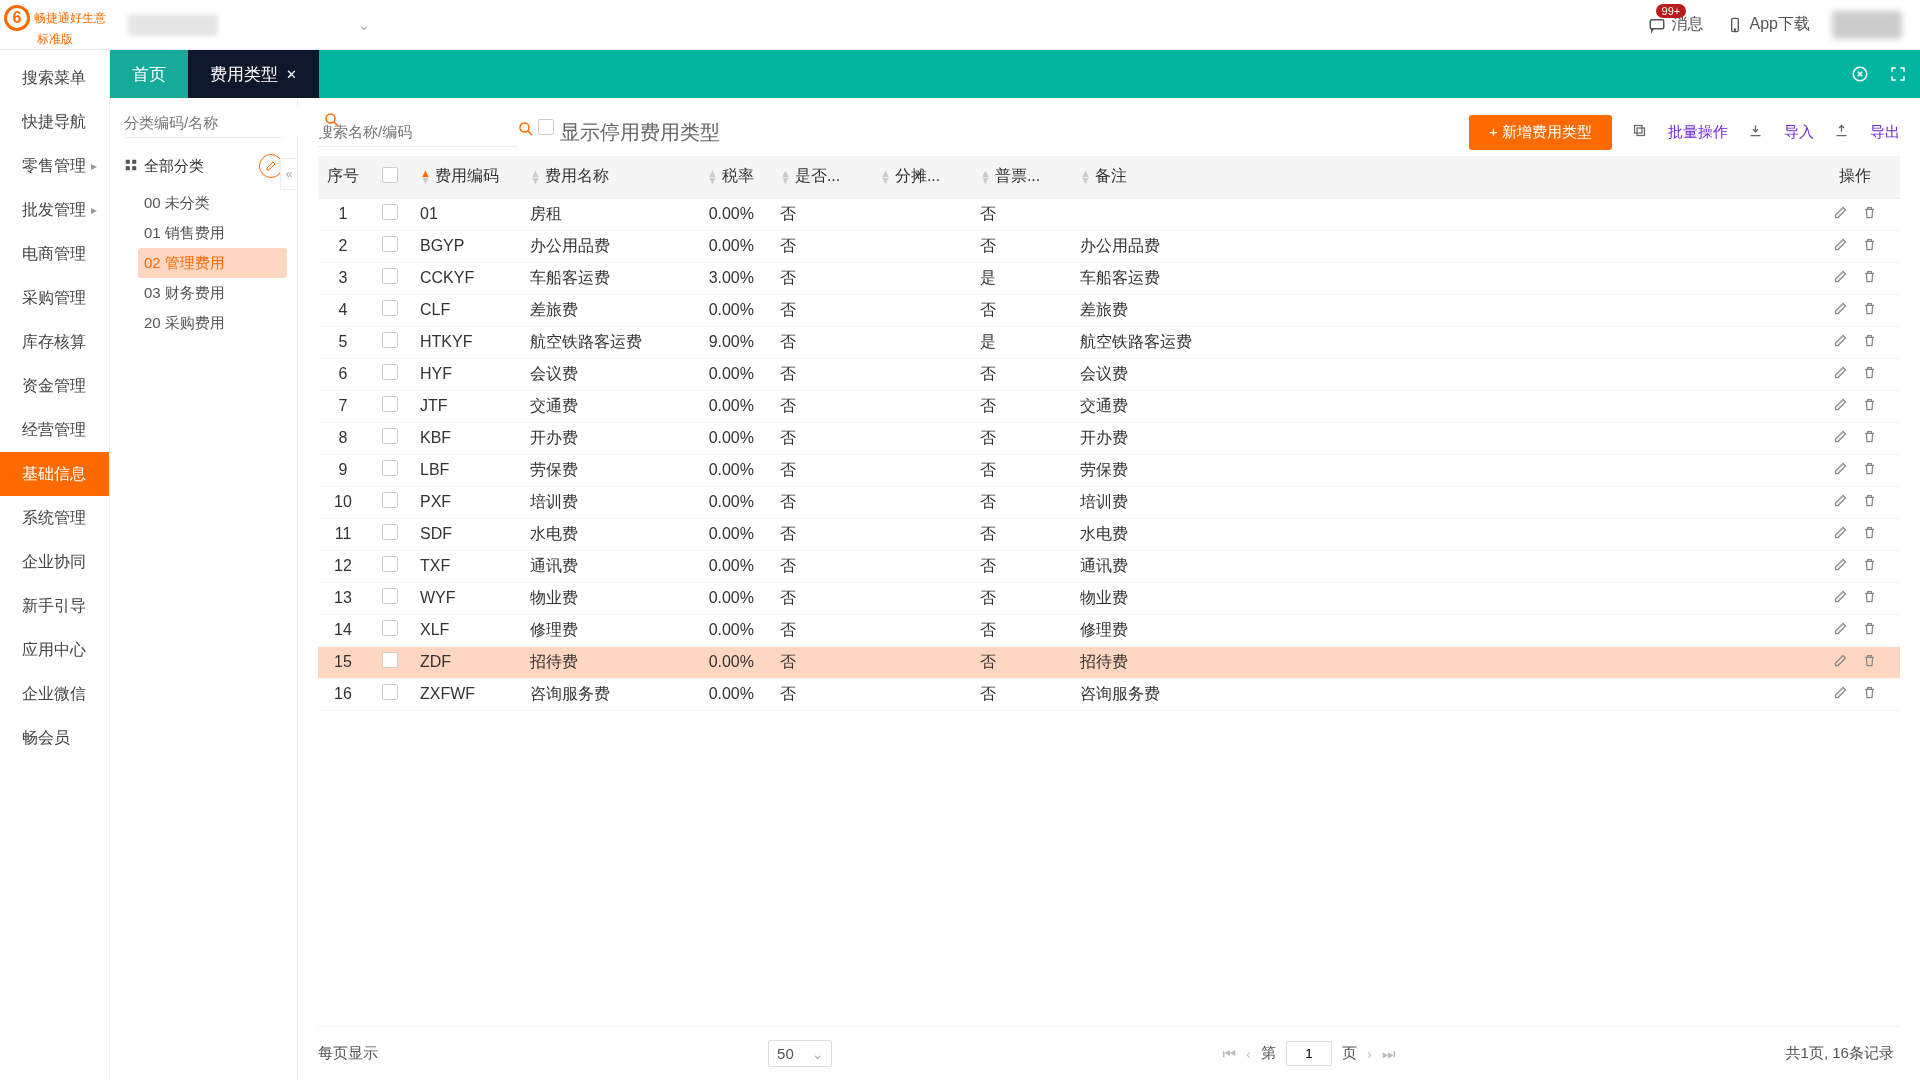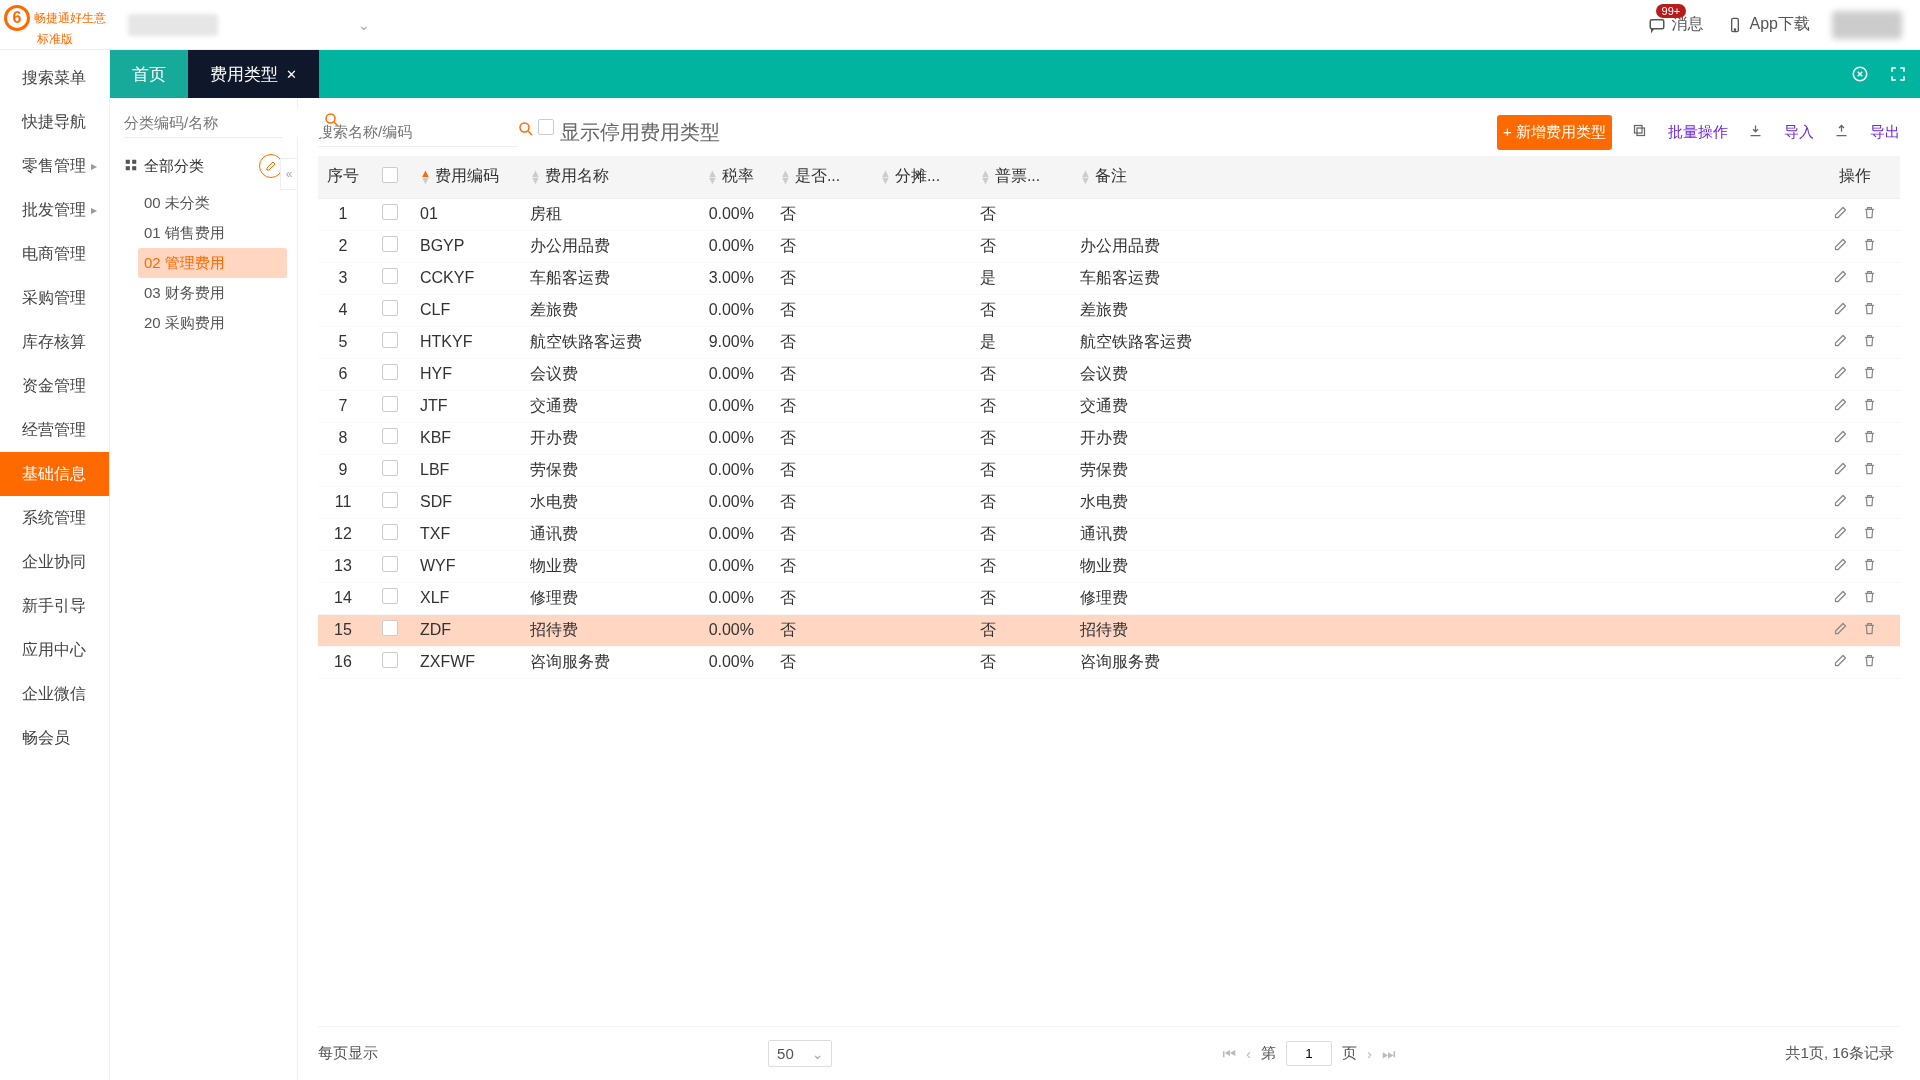--- a/index.html
+++ b/index.html
@@ -56,21 +56,21 @@
 
   
   .main-col { flex: 1; display: flex; flex-direction: column; min-width: 0; padding: 10px 20px 0 20px; }
   .toolbar { display: flex; align-items: center; justify-content: space-between; height: 48px; }
   .tb-left { display: flex; align-items: center; gap: 20px; }
   .tb-search { display: flex; align-items: center; border-bottom: 1px solid #eee; width: 200px; }
   .tb-search input { flex:1; border:none; outline:none; padding: 6px 0; font-size: 15px; color:#666;}
   .tb-checkbox { display:flex; align-items:flex-start; gap:6px; font-size:20px; color:#666; }
   .tb-checkbox .box { width:16px; height:16px; border:1px solid #ccc; border-radius:2px; }
   .tb-right { display:flex; align-items:center; gap: 20px; }
-  .primary-btn { background:#ff6a00; color:#fff; border:none; padding: 8px 6px; font-size:15px; border-radius:3px; cursor:pointer; }
+  .primary-btn { background:#ff6a00; color:#fff; border:none; padding: 8px 20px; font-size:15px; border-radius:3px; cursor:pointer; }
   .link-btn { display:flex; align-items:center; gap:21px; color:#6d28d9; font-size:15px; cursor:pointer; }
 
   
   .table-wrap { flex:1; overflow:auto; border-top: 0; }
   table { width: 100%; border-collapse: collapse; }
   thead th { background: #f5f5f5; height: 42px; text-align: left; font-weight: normal; font-size: 16px; color:#333; padding: 0 8px; border-bottom:1px solid #eee; position: sticky; top:0;}
   tbody td { height: 32px; font-size: 16px; color:#333; padding: 0 8px; border-bottom:1px solid #f6f6f6; }
   tbody tr.highlight td { background: #ffd6c2; }
   .seq-col { width: 50px; text-align: center; }
   .cb-col { width: 44px; text-align: center; }
@@ -522,20 +522,41 @@
                       <span><svg viewBox="0 0 24 24" width="15" height="15" fill="none" stroke="#888" stroke-width="2">
                           <path d="M4 20h4L20 8l-4-4L4 16v4z"></path>
                         </svg></span>
                       <span><svg viewBox="0 0 24 24" width="15" height="15" fill="none" stroke="#888" stroke-width="2">
                           <path d="M5 7h14M9 7V4h6v3M7 7l1 13h8l1-13"></path>
                         </svg></span>
                     </div>
                   </td>
                 </tr>
                 <tr>
+                  <td class="seq-col">10</td>
+                  <td class="cb-col"><span class="cb"></span></td>
+                  <td class="code-col">PXF</td>
+                  <td class="name-col">培训费</td>
+                  <td class="rate-col">0.00%</td>
+                  <td class="yn1-col">否</td>
+                  <td class="yn2-col"></td>
+                  <td class="yn3-col">否</td>
+                  <td class="remark-col">培训费</td>
+                  <td class="op-col">
+                    <div class="row-ops">
+                      <span><svg viewBox="0 0 24 24" width="15" height="15" fill="none" stroke="#888" stroke-width="2">
+                          <path d="M4 20h4L20 8l-4-4L4 16v4z"></path>
+                        </svg></span>
+                      <span><svg viewBox="0 0 24 24" width="15" height="15" fill="none" stroke="#888" stroke-width="2">
+                          <path d="M5 7h14M9 7V4h6v3M7 7l1 13h8l1-13"></path>
+                        </svg></span>
+                    </div>
+                  </td>
+                </tr>
+                <tr>
                   <td class="seq-col">11</td>
                   <td class="cb-col"><span class="cb"></span></td>
                   <td class="code-col">SDF</td>
                   <td class="name-col">水电费</td>
                   <td class="rate-col">0.00%</td>
                   <td class="yn1-col">否</td>
                   <td class="yn2-col"></td>
                   <td class="yn3-col">否</td>
                   <td class="remark-col">水电费</td>
                   <td class="op-col">

